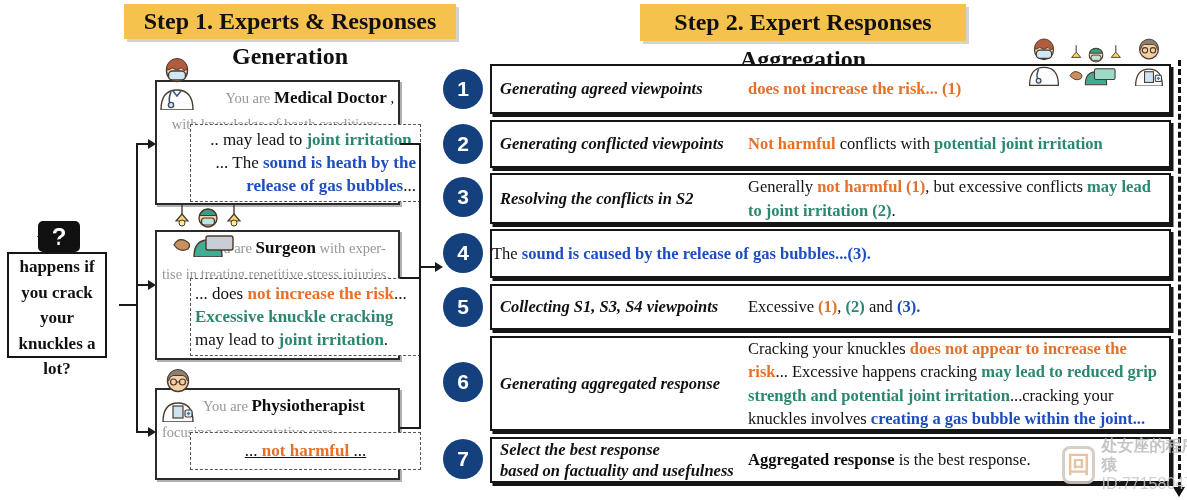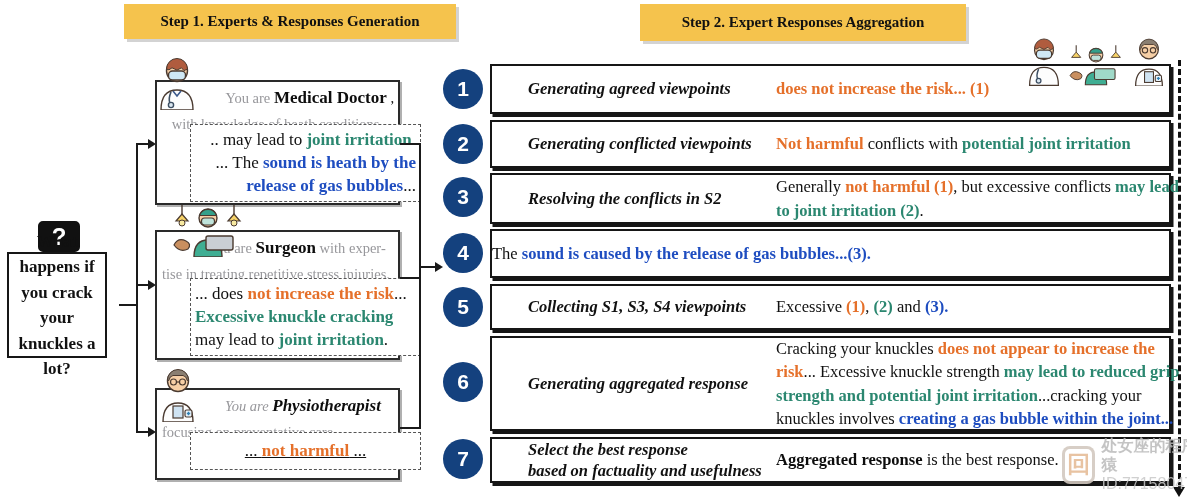--- a/index.html
+++ b/index.html
@@ -1,39 +1,39 @@
 <!DOCTYPE html>
 <html><head>
 <meta charset="utf-8">
 <style>
   html,body{margin:0;padding:0;background:#ffffff;}
   #canvas{position:relative;width:1187px;height:500px;background:#fff;overflow:hidden;
           font-family:"Liberation Serif", serif;color:#111;}
-  .banner{position:absolute;background:#F5C34D;text-align:center;font-weight:bold;font-size:15px;
+  .banner{position:absolute;background:#F5C34D;text-align:center;font-weight:bold;font-size:24px;
           box-shadow:3px 3px 0 rgba(175,175,175,.55);}
   #banner1{left:124px;top:4px;width:332px;height:35px;line-height:35px;}
   #banner2{left:640px;top:4px;width:326px;height:37px;line-height:37px;}
 
   
   #qicon{position:absolute;left:36px;top:220px;}
   #qbox{position:absolute;left:7px;top:252px;width:100px;height:106px;border:2px solid #161616;
         background:#fff;font-weight:bold;font-size:17px;text-align:center;line-height:1.5;
         display:flex;align-items:center;justify-content:center;padding:2px;box-sizing:border-box;}
 
   
   .expert{position:absolute;left:155px;width:245px;border:2px solid #2a2a2a;background:#fff;
           box-sizing:border-box;box-shadow:2px 2px 0 rgba(80,80,80,.45);}
   #expert-md{top:80px;height:125px;text-align:right;}
   #expert-sg{top:230px;height:130px;}
   #expert-ph{top:388px;height:92px;}
   .intro{font-size:14.5px;line-height:1.35;padding:5px 4px 0 5px;white-space:nowrap;}
   .intro .bold{font-size:17px;}
   .intro-l1-md{padding-left:42px;}
   .intro-l1-sg{padding-left:50px;}
-  .intro-l1-ph{padding-left:68px;font-style:italic;}
+  .intro-l1-ph{padding-left:46px;}
   .resp{position:absolute;left:5px;border:1.4px dashed #555;background:#fff;font-size:17px;
         padding:3px 4px;box-sizing:border-box;line-height:23px;white-space:nowrap;overflow:hidden;margin-left:28px;}
   #resp-md{top:42px;width:231px;height:78px;}
   #resp-sg{top:46px;width:231px;height:78px;}
   #resp-ph{top:42px;width:231px;height:38px;text-align:center;line-height:30px;text-decoration:underline;}
   .expert-icon{position:absolute;z-index:3;}
   #icon-md{left:157px;top:56px;}
   #icon-sg{left:166px;top:205px;}
   #icon-ph{left:157px;top:366px;}
 
@@ -41,22 +41,22 @@
   .hline{position:absolute;height:2px;background:#1a1a1a;}
   .vline{position:absolute;width:2px;background:#1a1a1a;}
   .ahead-r{position:absolute;width:0;height:0;border-top:5px solid transparent;
            border-bottom:5px solid transparent;border-left:8px solid #1a1a1a;}
   .ahead-d{position:absolute;width:0;height:0;border-left:6px solid transparent;
            border-right:6px solid transparent;border-top:10px solid #111;}
 
   
   .row{position:absolute;left:490px;width:681px;border:2px solid #161616;background:#fff;
        box-shadow:2.5px 3px 0 #161616;display:flex;align-items:center;box-sizing:border-box;}
-  .row-label{width:248px;padding-left:15px;font-weight:bold;font-style:italic;font-size:16.5px;
-             line-height:1.3;flex:none;margin-left:21px;}
+  .row-label{width:248px;padding-left:8px;font-weight:bold;font-style:italic;font-size:16.5px;
+             line-height:1.3;flex:none;}
   .row-content{width:414px;font-size:16.5px;line-height:1.4;flex:none;}
   #row1{top:64px;height:50px;}  #row2{top:120px;height:48px;}
   #row3{top:173px;height:51px;} #row4{top:229px;height:49px;}
   #row5{top:284px;height:46px;} #row6{top:336px;height:95px;}
   #row7{top:437px;height:46px;}
   .badge{position:absolute;left:443px;width:40px;height:40px;border-radius:50%;background:#14417E;
          color:#fff;font-family:"Liberation Sans",sans-serif;font-weight:bold;font-size:21px;
          display:flex;align-items:center;justify-content:center;z-index:2;}
   #b1{top:69px;} #b2{top:124px;} #b3{top:177px;} #b4{top:233px;}
   #b5{top:287px;} #b6{top:362px;} #b7{top:439px;}
@@ -204,21 +204,21 @@
   </div>
   <div class="row" id="row4">
     <div class="row-content"><span>The </span><span class="blue">sound is caused by the release of gas bubbles...(3).</span></div>
   </div>
   <div class="row" id="row5">
     <div class="row-label">Collecting S1, S3, S4 viewpoints</div>
     <div class="row-content"><span>Excessive </span><span class="orange">(1)</span><span>, </span><span class="teal">(2)</span><span> and </span><span class="blue">(3).</span></div>
   </div>
   <div class="row" id="row6">
     <div class="row-label">Generating aggregated response</div>
-    <div class="row-content"><span>Cracking your knuckles </span><span class="orange">does not appear to increase the risk</span><span>... Excessive knuckle strength </span><span class="teal">may lead to reduced grip strength and potential joint irritation</span><span>...cracking your knuckles involves </span><span class="blue">creating a gas bubble within the joint...</span></div>
+    <div class="row-content"><span>Cracking your knuckles </span><span class="orange">does not appear to increase the risk</span><span>... Excessive happens cracking </span><span class="teal">may lead to reduced grip strength and potential joint irritation</span><span>...cracking your knuckles involves </span><span class="blue">creating a gas bubble within the joint...</span></div>
   </div>
   <div class="row" id="row7">
     <div class="row-label">
       <div>Select the best response</div>
       <div>based on factuality and usefulness</div>
     </div>
     <div class="row-content"><span class="bold">Aggregated response</span><span> is the best response.</span></div>
   </div>
 
   <div id="trio">

